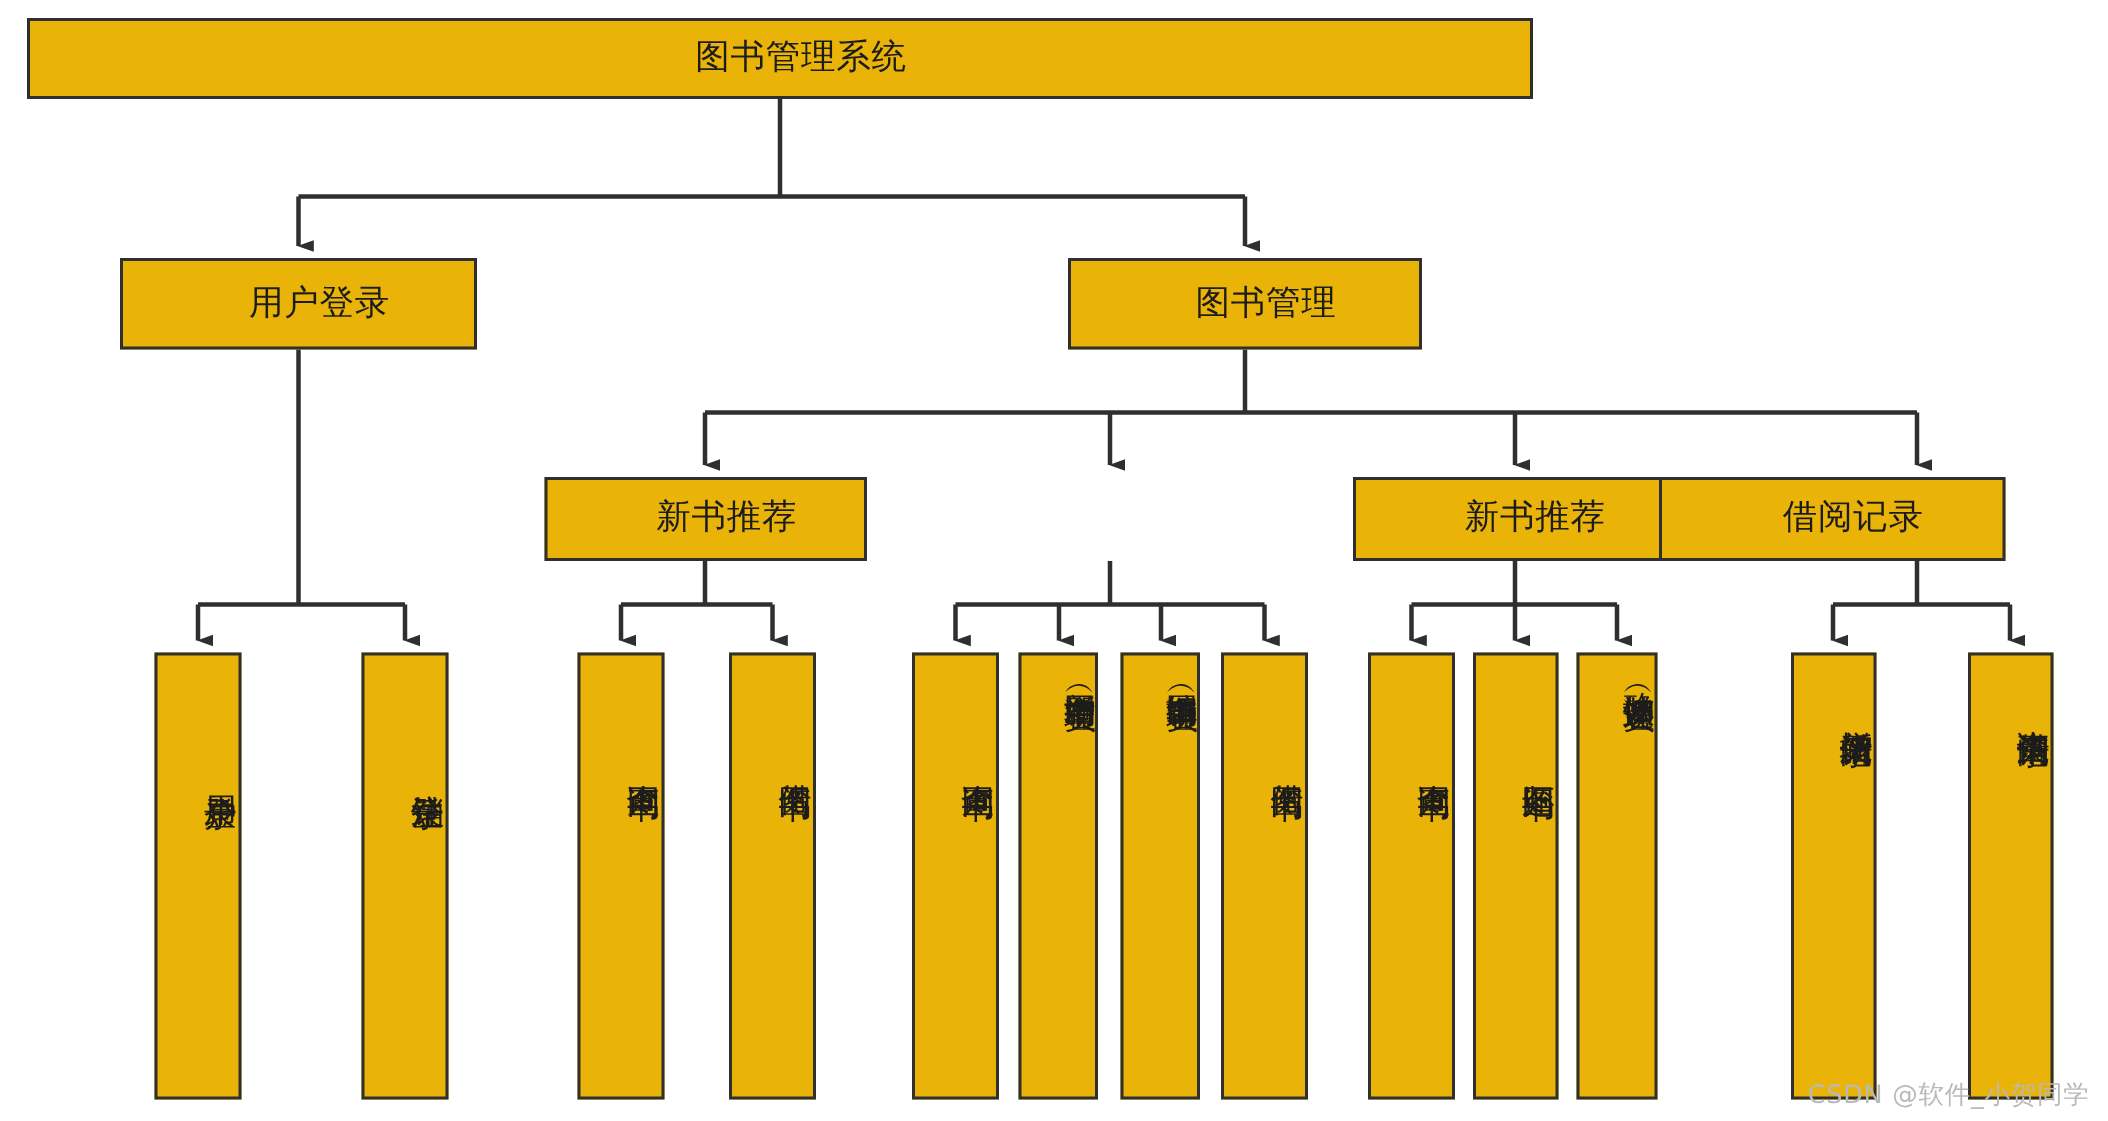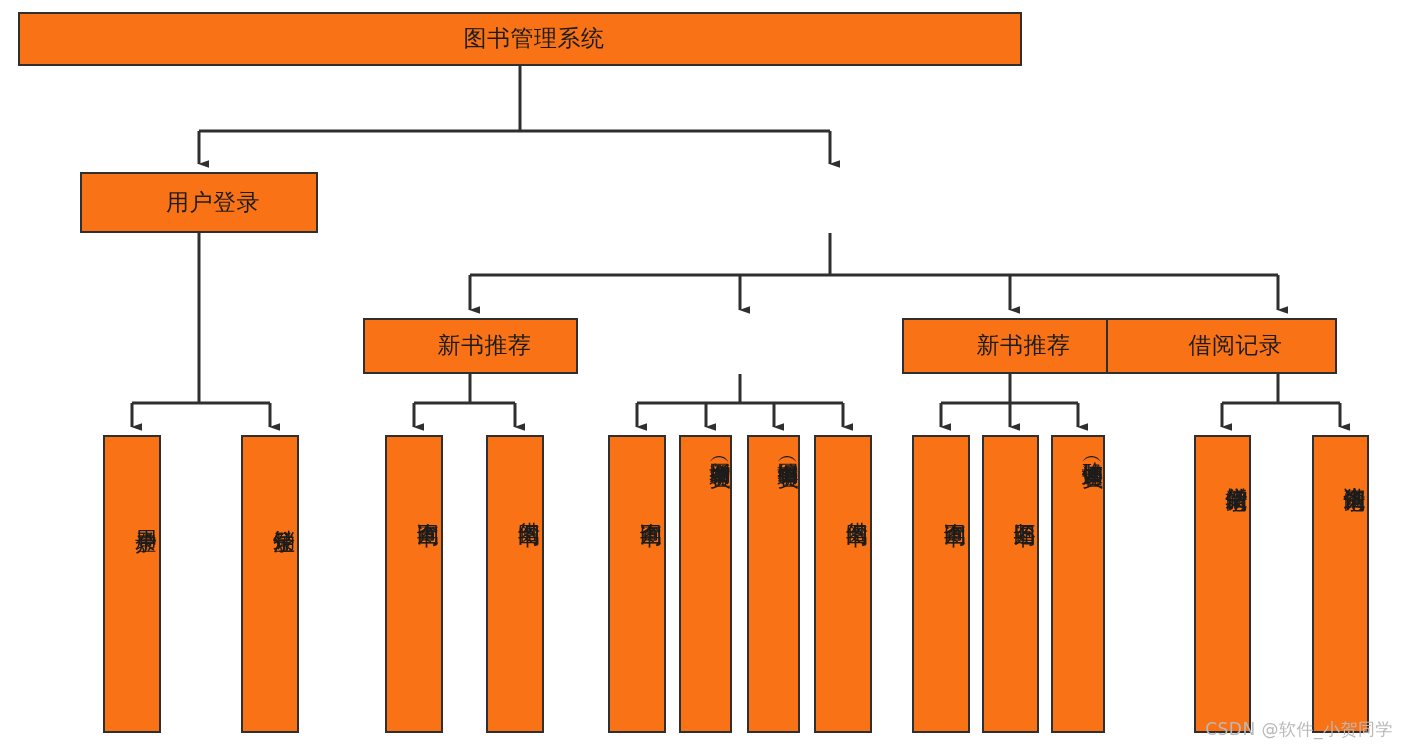--- a/index.html
+++ b/index.html
@@ -22,21 +22,21 @@
     position: absolute;
     left: 0;
     top: 0;
     width: 1405px;
     height: 747px;
     pointer-events: none;
   }
   .node {
     position: absolute;
     box-sizing: border-box;
-    background: #f97316;
+    background: #eab308;
     border: 2.5px solid #2f2f2f;
     display: flex;
     align-items: center;
     justify-content: center;
     color: #1c1c1c;
     padding-left: 28px;
   }
   .node .label {
     display: block;
     text-align: center;
@@ -134,20 +134,23 @@
   </svg>
 
   <div class="node root-node h-node" style="left:18px; top:12px; width:1004px; height:54px;">
     <span class="label">图书管理系统</span>
   </div>
 
   <div class="node h-node" style="left:80px; top:172px; width:238px; height:61px;">
     <span class="label">用户登录</span>
   </div>
 
+  <div class="node h-node" style="left:712px; top:172px; width:236px; height:61px;">
+    <span class="label">图书管理</span>
+  </div>
 
   <div class="node h-node" style="left:363px; top:318px; width:215px; height:56px;">
     <span class="label">新书推荐</span>
   </div>
 
 
   <div class="node h-node" style="left:902px; top:318px; width:215px; height:56px;">
     <span class="label">新书推荐</span>
   </div>
 

